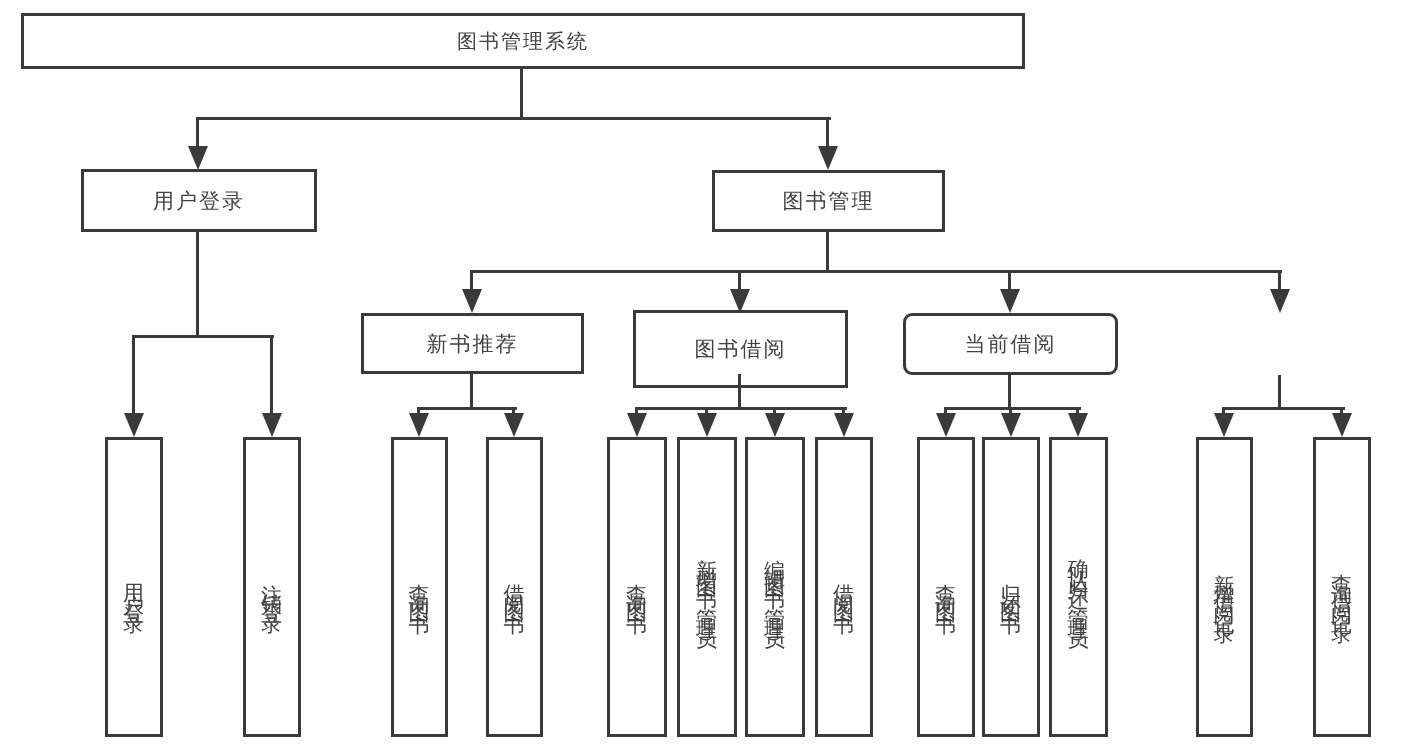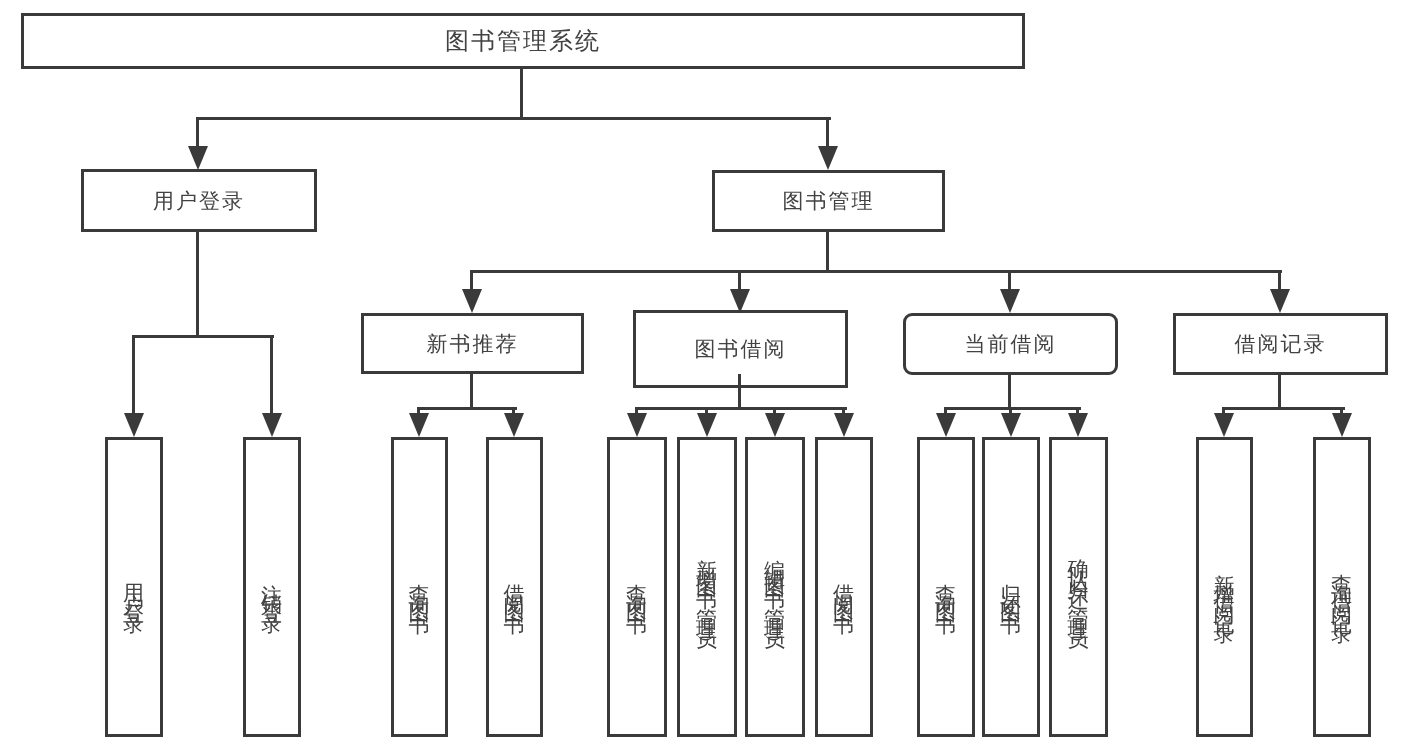--- a/index.html
+++ b/index.html
@@ -5,21 +5,21 @@
   html,body{margin:0;padding:0;background:#fff;}
   #canvas{
     position:relative;width:1405px;height:747px;background:#ffffff;
     font-family:"Liberation Sans","DejaVu Sans",sans-serif;overflow:hidden;
   }
   .box{
     position:absolute;box-sizing:border-box;border:3px solid #3a3a3a;background:#fff;
     display:flex;align-items:center;justify-content:center;color:#424242;
   }
   .hlbl{font-size:21px;letter-spacing:2px;white-space:nowrap;}
-  .root .hlbl{font-size:24px;}
+  .root .hlbl{font-size:20px;}
   .vlbl{
     writing-mode:vertical-rl;text-orientation:mixed;
     font-size:21px;letter-spacing:10px;line-height:1;white-space:nowrap;
   }
   .vline{position:absolute;width:3px;background:#3a3a3a;}
   .hline{position:absolute;height:3px;background:#3a3a3a;}
   .ahead{
     position:absolute;width:0;height:0;
     border-left:10px solid transparent;border-right:10px solid transparent;
     border-top:24px solid #3a3a3a;
@@ -46,23 +46,20 @@
   </div>
 
   <div class="box" style="left:712px;top:170px;width:233px;height:62px;">
     <span class="hlbl">图书管理</span>
   </div>
   <div class="box" style="left:633px;top:302px;width:215px;height:78px;margin-top:8px;">
     <span class="hlbl">图书借阅</span>
   </div>
   <div class="box" style="left:903px;top:313px;width:215px;height:62px;border-radius:9px;">
     <span class="hlbl">当前借阅</span>
-  </div>
-  <div class="box" style="left:1173px;top:313px;width:215px;height:62px;">
-    <span class="hlbl">借阅记录</span>
   </div>
 
   <div class="box" style="left:105px;top:437px;width:58px;height:300px;">
     <span class="vlbl">用户登录</span>
   </div>
   <div class="box" style="left:243px;top:437px;width:58px;height:300px;">
     <span class="vlbl">注销登录</span>
   </div>
 
   <div class="box" style="left:391px;top:437px;width:57px;height:300px;">

